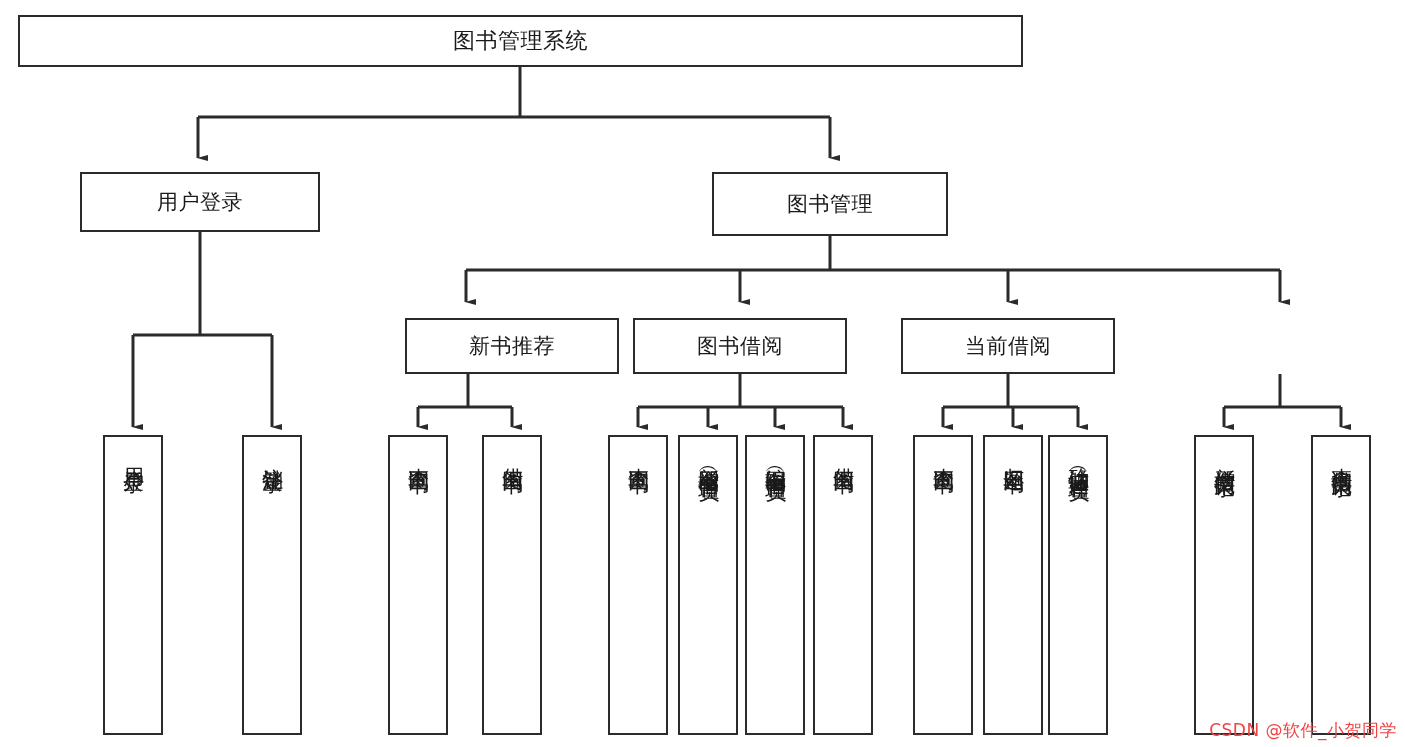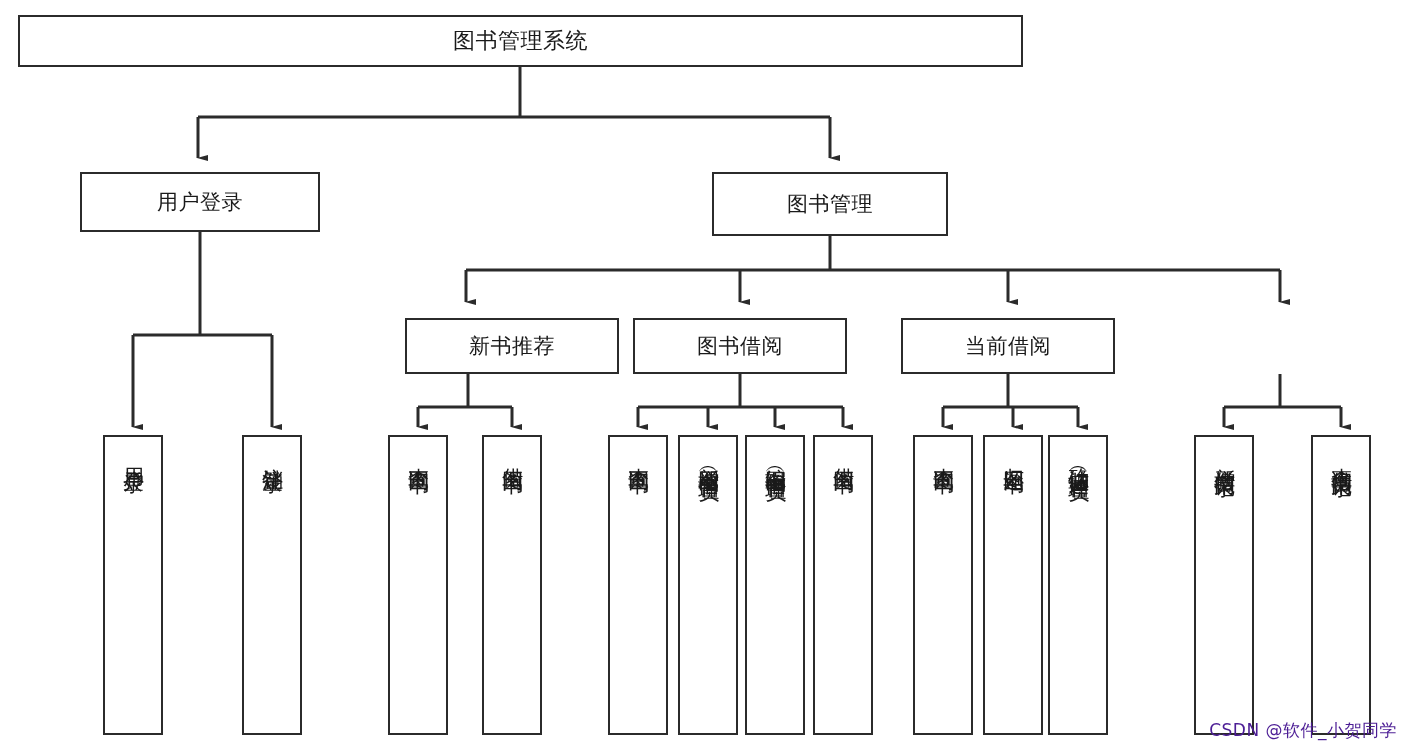--- a/index.html
+++ b/index.html
@@ -58,21 +58,21 @@
     line-height: 1.22;
     letter-spacing: 2px;
     white-space: nowrap;
     max-height: 290px;
   }
   #watermark {
     position: absolute;
     right: 8px;
     bottom: 5px;
     font-size: 17px;
-    color: #4c1d95;
+    color: #ef4444;
     letter-spacing: 0.5px;
     white-space: nowrap;
   }
 </style>
 </head>
 <body>
 
 <div id="canvas">
 
   <svg id="wires" viewBox="0 0 1405 747">

